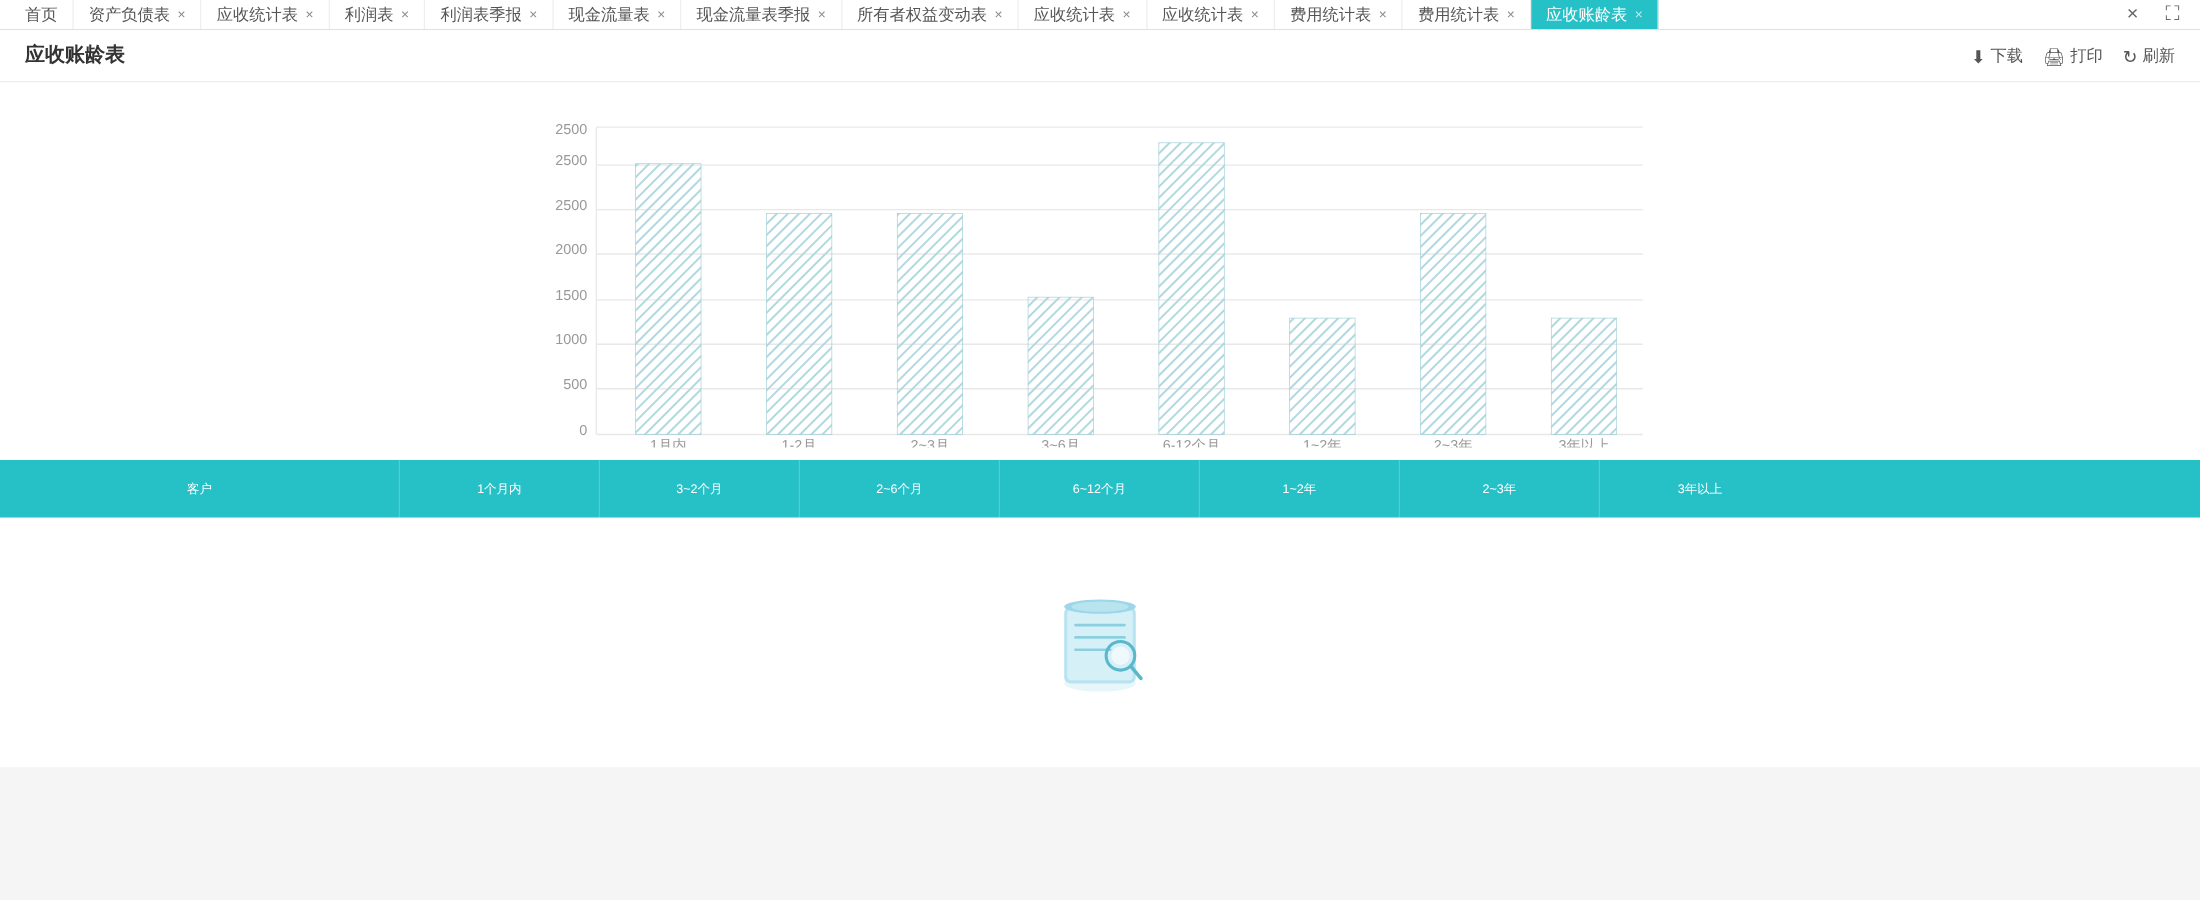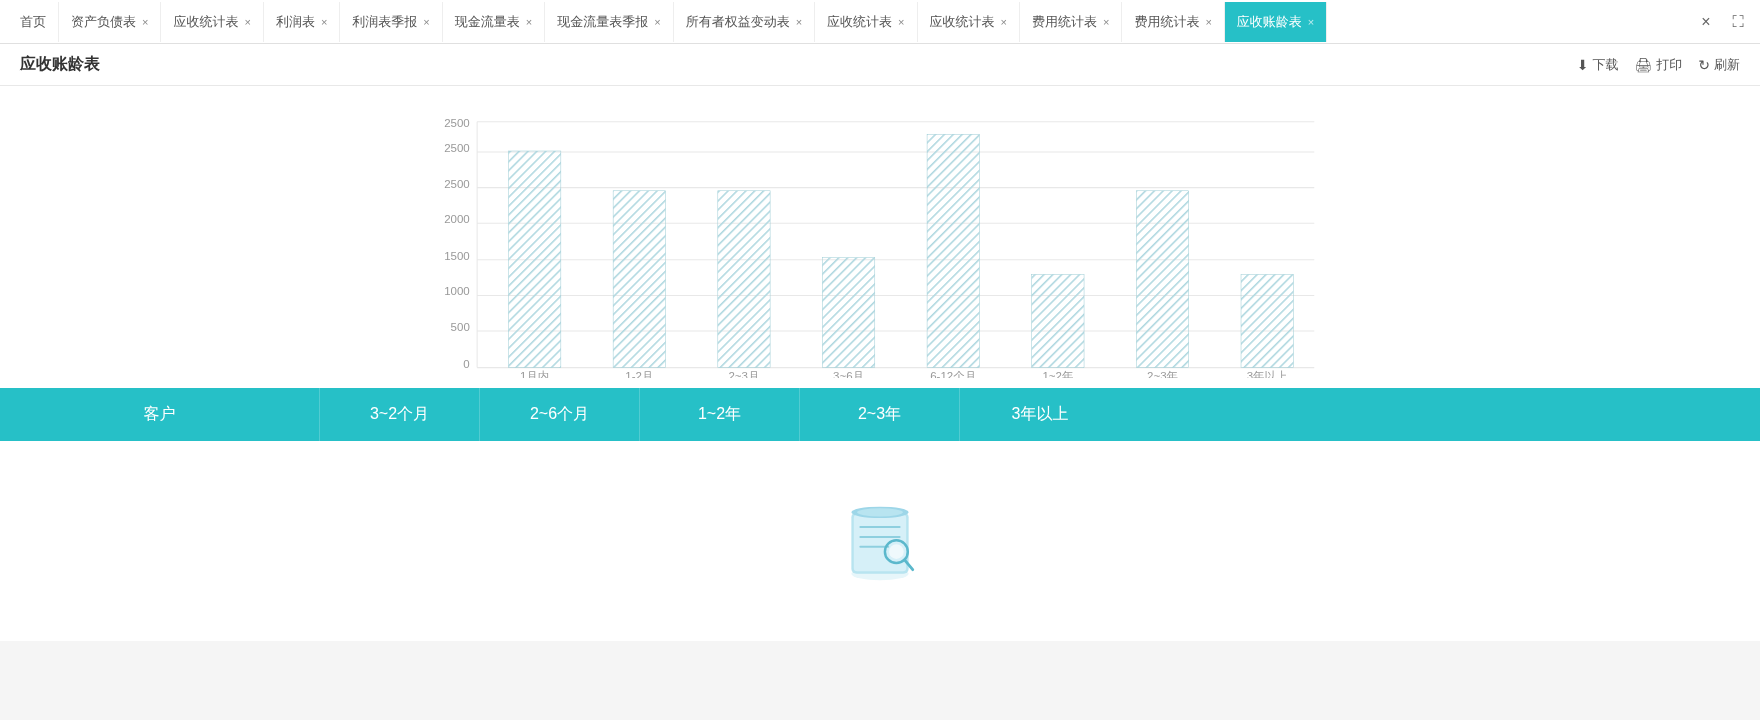--- a/index.html
+++ b/index.html
@@ -4,21 +4,21 @@
   <style>
     * { box-sizing: border-box; margin: 0; padding: 0; }
     body { font-family: "Microsoft YaHei", "PingFang SC", sans-serif; font-size: 13px; background: #f5f5f5; color: #333; overflow-x: hidden; }
 
     
     .tab-bar {
       display: flex;
       align-items: center;
       background: #fff;
       border-bottom: 1px solid #e0e0e0;
-      height: 44px;
+      height: 24px;
       padding: 0 8px;
       overflow-x: auto;
       white-space: nowrap;
     }
     .tab-item {
       display: inline-flex;
       align-items: center;
       height: 40px;
       padding: 0 12px;
       font-size: 13px;
@@ -98,21 +98,21 @@
       width: 100%;
       height: 100%;
     }
 
     
     .table-header {
       display: grid;
       grid-template-columns: 2fr 1fr 1fr 1fr 1fr 1fr 1fr 1fr 1fr 1fr;
       background: #26c0c7;
       color: #fff;
-      font-size: 16px;
+      font-size: 10px;
       font-weight: 500;
     }
     .table-header-cell {
       padding: 16px 10px;
       text-align: center;
       border-right: 1px solid rgba(255,255,255,0.2);
     }
     .table-header-cell:last-child { border-right: none; }
 
     
@@ -268,22 +268,24 @@
       <rect x="675" y="81" width="50" height="169" fill="url(#hatch)" stroke="#9ecdd6" stroke-width="0.5"></rect>
       <text x="700" y="262" font-size="11" fill="#999" text-anchor="middle">2~3年</text>
 
       <rect x="775" y="161" width="50" height="89" fill="url(#hatch)" stroke="#9ecdd6" stroke-width="0.5"></rect>
       <text x="800" y="262" font-size="11" fill="#999" text-anchor="middle">3年以上</text>
     </svg>
   </div>
 
   <div class="table-header">
     <div class="table-header-cell">客户</div>
+    <div class="table-header-cell">1个月内</div>
     <div class="table-header-cell">3~2个月</div>
     <div class="table-header-cell">2~6个月</div>
+    <div class="table-header-cell">6~12个月</div>
     <div class="table-header-cell">1~2年</div>
     <div class="table-header-cell">2~3年</div>
     <div class="table-header-cell">3年以上</div>
   </div>
 
   <div class="empty-state">
     <svg class="empty-icon" viewBox="0 0 120 110">
 
       <ellipse cx="60" cy="95" rx="35" ry="8" fill="#d0eef5" opacity="0.5"></ellipse>
 

